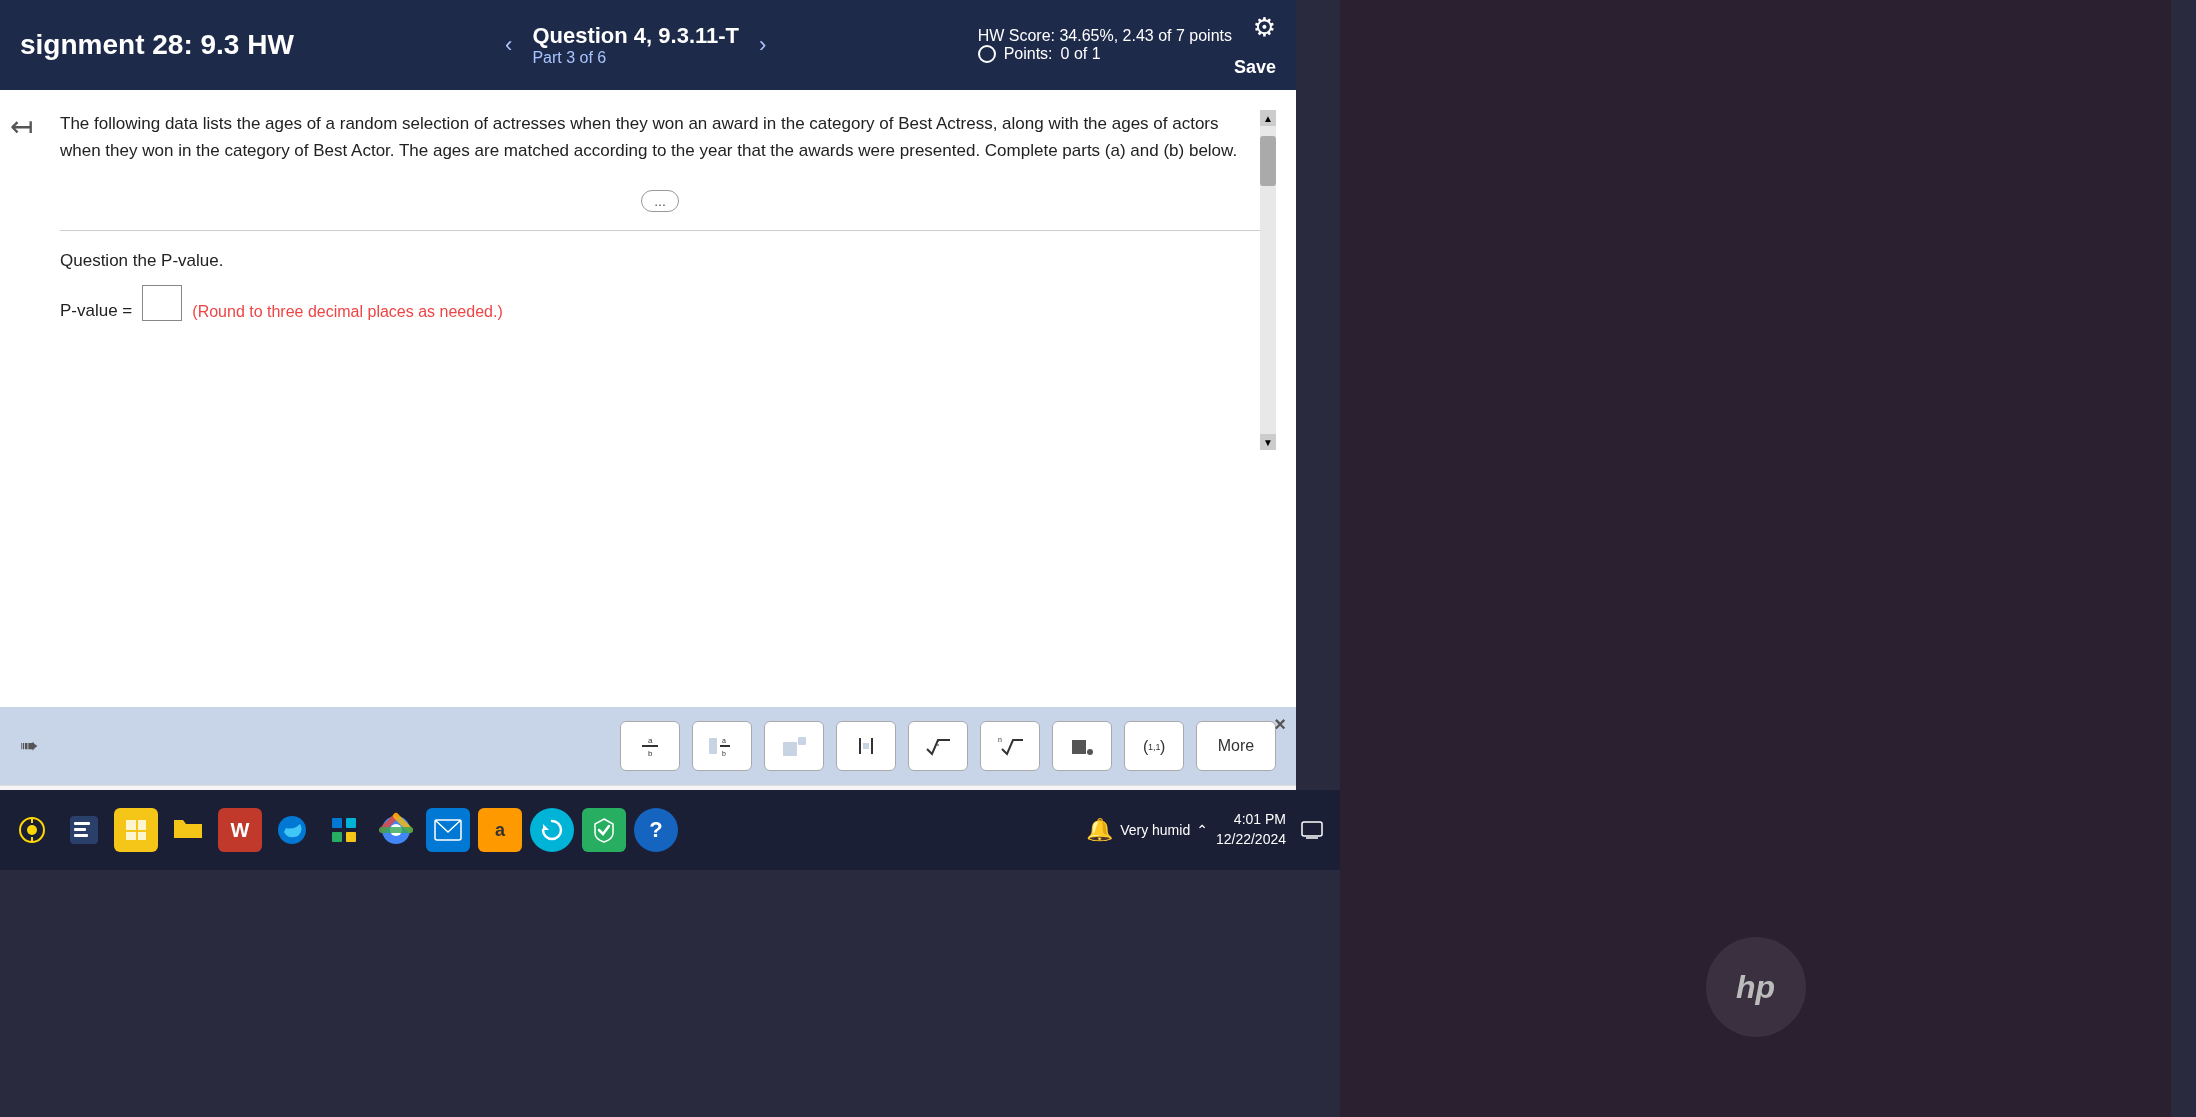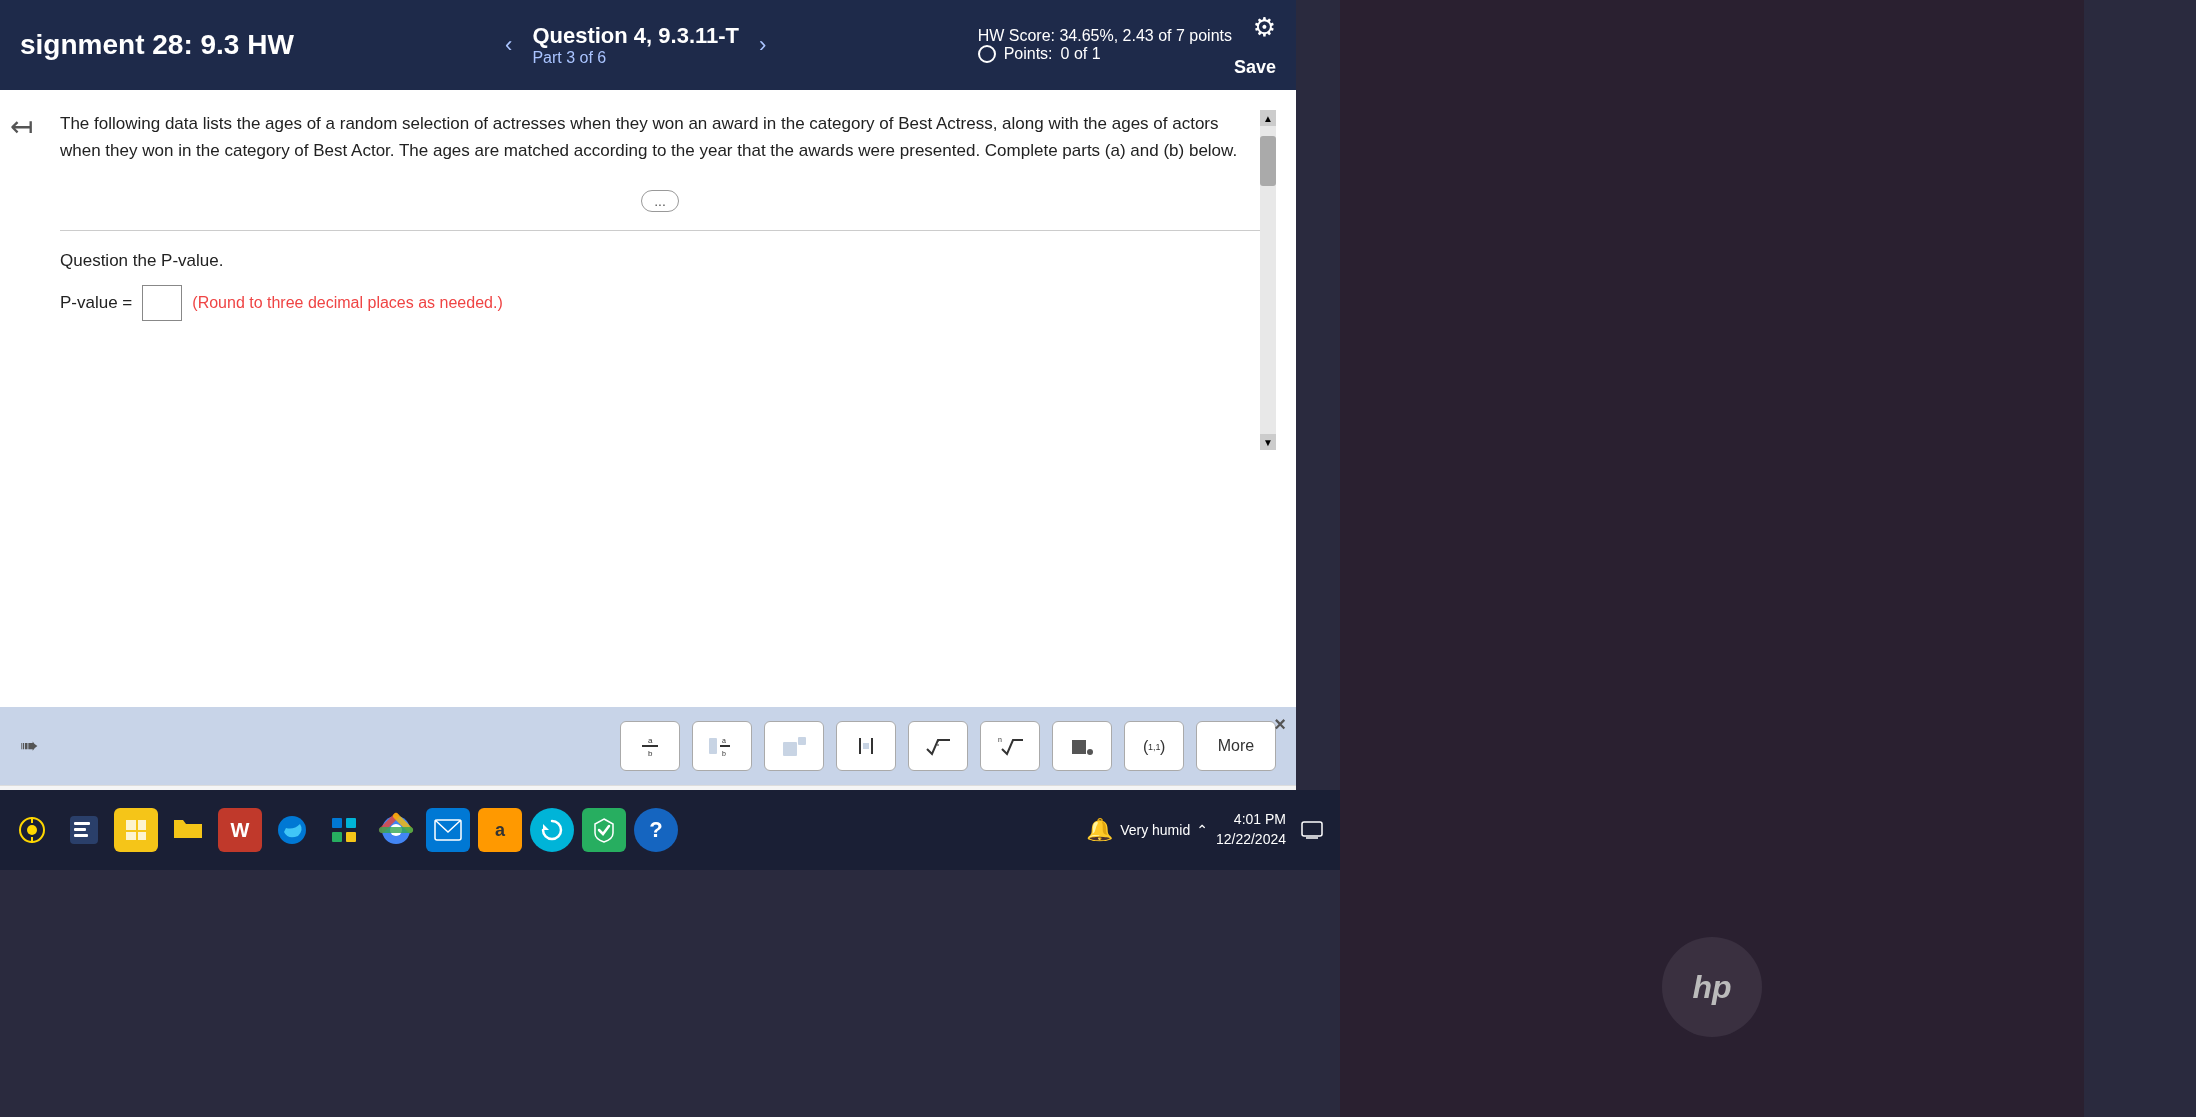--- a/index.html
+++ b/index.html
@@ -225,21 +225,21 @@
     .pvalue-section {
       padding: 10px 0;
     }
     .pvalue-label {
       font-size: 17px;
       color: #222;
       margin-bottom: 14px;
     }
     .pvalue-input-row {
       display: flex;
-      align-items: center;
+      align-items: flex-end;
       gap: 10px;
       font-size: 17px;
       color: #222;
     }
     .pvalue-input-box {
       width: 40px;
       height: 36px;
       border: 1px solid #888;
       background: #fff;
       display: inline-block;
@@ -412,21 +412,21 @@
       color: #fff;
       font-size: 14px;
       line-height: 1.4;
     }
 
     
     .side-dark-left {
       position: absolute;
       top: 0;
       left: 1340px;
-      width: 744px;
+      width: 831px;
       height: 1117px;
       background: #2a2030;
     }
   </style>
 </head>
 <body>
 
 <div class="outer-frame">
 
   <div class="main-window">

